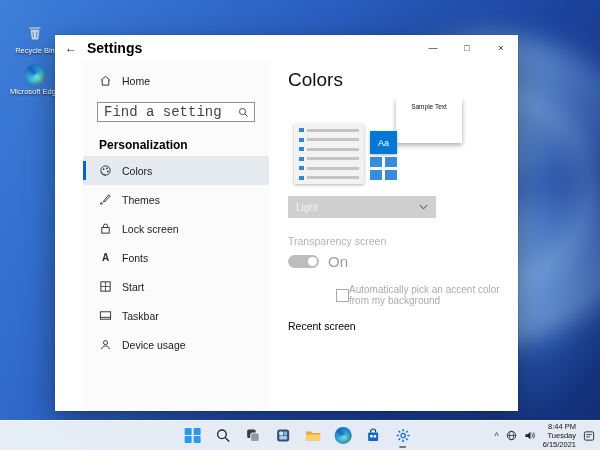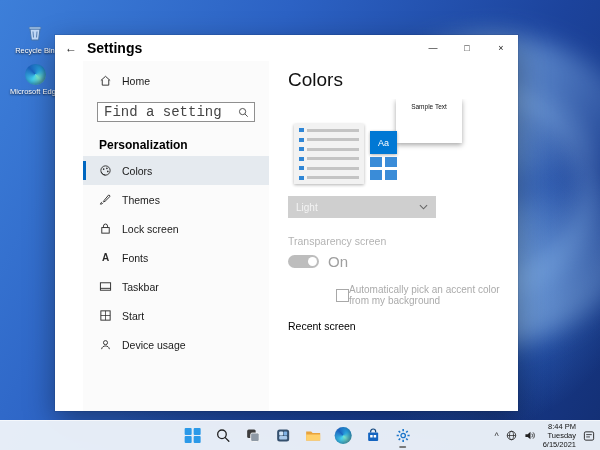--- a/index.html
+++ b/index.html
@@ -179,33 +179,33 @@
         <span>Lock screen</span>
       </div>
 
       <div class="side-row nav-item">
         <span class="fonts-glyph">A</span>
         <span>Fonts</span>
       </div>
 
       <div class="side-row nav-item">
         <svg width="13" height="13" viewBox="0 0 14 14">
-            <rect x="1.5" y="3" width="11" height="8" fill="none" stroke="#2b2b2b" stroke-width="1"></rect>
-            <line x1="1.5" y1="9" x2="12.5" y2="9" stroke="#2b2b2b" stroke-width="1"></line>
-          </svg>
-        <span>Taskbar</span>
-      </div>
-
-      <div class="side-row nav-item">
-        <svg width="13" height="13" viewBox="0 0 14 14">
             <rect x="2" y="2" width="10" height="10" fill="none" stroke="#2b2b2b" stroke-width="1"></rect>
             <line x1="7" y1="2" x2="7" y2="12" stroke="#2b2b2b" stroke-width=".8"></line>
             <line x1="2" y1="7" x2="12" y2="7" stroke="#2b2b2b" stroke-width=".8"></line>
           </svg>
         <span>Start</span>
+      </div>
+
+      <div class="side-row nav-item">
+        <svg width="13" height="13" viewBox="0 0 14 14">
+            <rect x="1.5" y="3" width="11" height="8" fill="none" stroke="#2b2b2b" stroke-width="1"></rect>
+            <line x1="1.5" y1="9" x2="12.5" y2="9" stroke="#2b2b2b" stroke-width="1"></line>
+          </svg>
+        <span>Taskbar</span>
       </div>
 
       <div class="side-row nav-item">
         <svg width="13" height="13" viewBox="0 0 14 14">
             <circle cx="7" cy="5" r="2.2" fill="none" stroke="#2b2b2b" stroke-width="1"></circle>
             <path d="M2.8 12 C3.2 9.5 5 8.6 7 8.6 C9 8.6 10.8 9.5 11.2 12" fill="none" stroke="#2b2b2b" stroke-width="1"></path>
           </svg>
         <span>Device usage</span>
       </div>
     </div>

